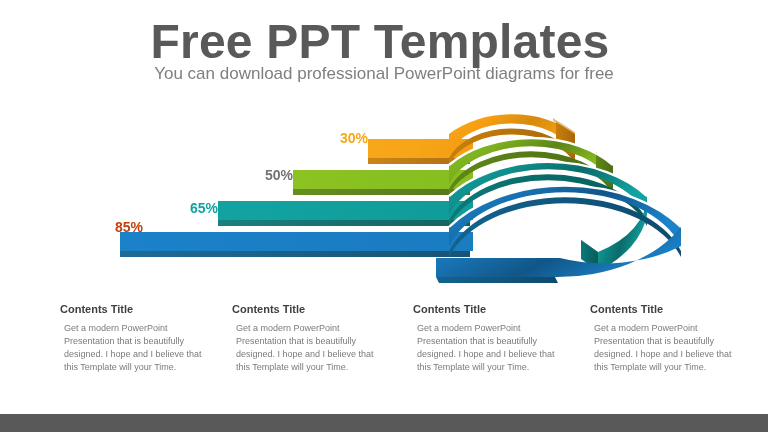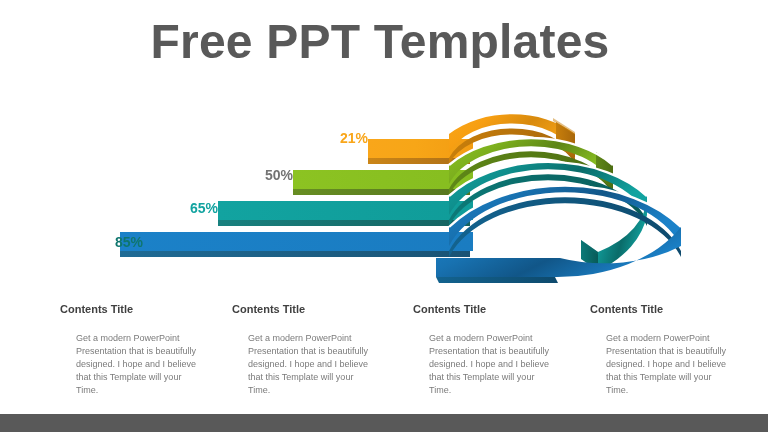--- a/index.html
+++ b/index.html
@@ -33,51 +33,52 @@
   
   .pct{
     position:absolute;
     font-size:14px;font-weight:bold;
     white-space:nowrap;
     text-align:right;
   }
   .pct-30{left:318px;top:130px;width:50px;color:#f9a61a;}
   .pct-50{left:243px;top:161px;width:50px;color:#737373;margin-top:6px;}
   .pct-65{left:168px;top:192px;width:50px;color:#12a3a0;margin-top:8px;}
-  .pct-85{left:93px;top:234px;width:50px;color:#0f766e;}
+  .pct-85{left:93px;top:219px;width:50px;color:#c2410c;}
 
   
   .col{position:absolute;top:303px;width:160px;}
   .col-1{left:60px;}
   .col-2{left:232px;}
   .col-3{left:413px;}
   .col-4{left:590px;}
   .col h4{
     margin:0 0 6px 0;
     font-size:11px;font-weight:bold;color:#404040;
     line-height:1.2;
   }
   .col p{
-    margin:16px;
+    margin:4px;
     font-size:9px;font-weight:normal;color:#7b7b7b;
     line-height:1.45;
   }
 
   
   .footer-bar{
     position:absolute;left:0;bottom:0;width:768px;height:18px;
     background:#595959;
   }
 </style>
 </head>
 <body>
 
 <div id="slide">
 
   <div class="title">Free PPT Templates</div>
+  <div class="subtitle">You can download professional PowerPoint diagrams for free</div>
 
   <div id="diagram">
     <svg viewBox="0 0 768 190" xmlns="http://www.w3.org/2000/svg">
       <defs>
 
         <linearGradient id="gOrangeTop" x1="0" y1="0" x2="1" y2="0">
           <stop offset="0%" stop-color="#f9a61a"></stop>
           <stop offset="45%" stop-color="#f7a617"></stop>
           <stop offset="100%" stop-color="#f39c12"></stop>
         </linearGradient>
@@ -216,21 +217,21 @@
       </g>
 
       <g opacity="1">
         <path d="M449,57 A 104 70 0 0 1 613,57" fill="none" stroke="#ffffff" stroke-width="2.4"></path>
         <path d="M449,88 A 122 82 0 0 1 647,88" fill="none" stroke="#ffffff" stroke-width="2.4"></path>
         <path d="M449,119 A 140 94 0 0 1 681,119" fill="none" stroke="#ffffff" stroke-width="2.4"></path>
       </g>
     </svg>
   </div>
 
-  <div class="pct pct-30">21%</div>
+  <div class="pct pct-30">30%</div>
   <div class="pct pct-50">50%</div>
   <div class="pct pct-65">65%</div>
   <div class="pct pct-85">85%</div>
 
   <div class="col col-1">
     <h4>Contents Title</h4>
     <p>Get a modern PowerPoint Presentation that is beautifully designed. I hope and I believe that this Template will your Time.</p>
   </div>
   <div class="col col-2">
     <h4>Contents Title</h4>

